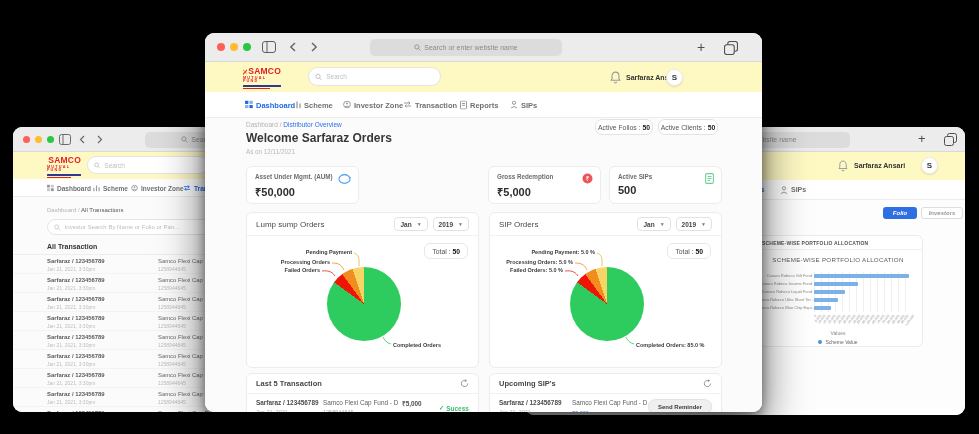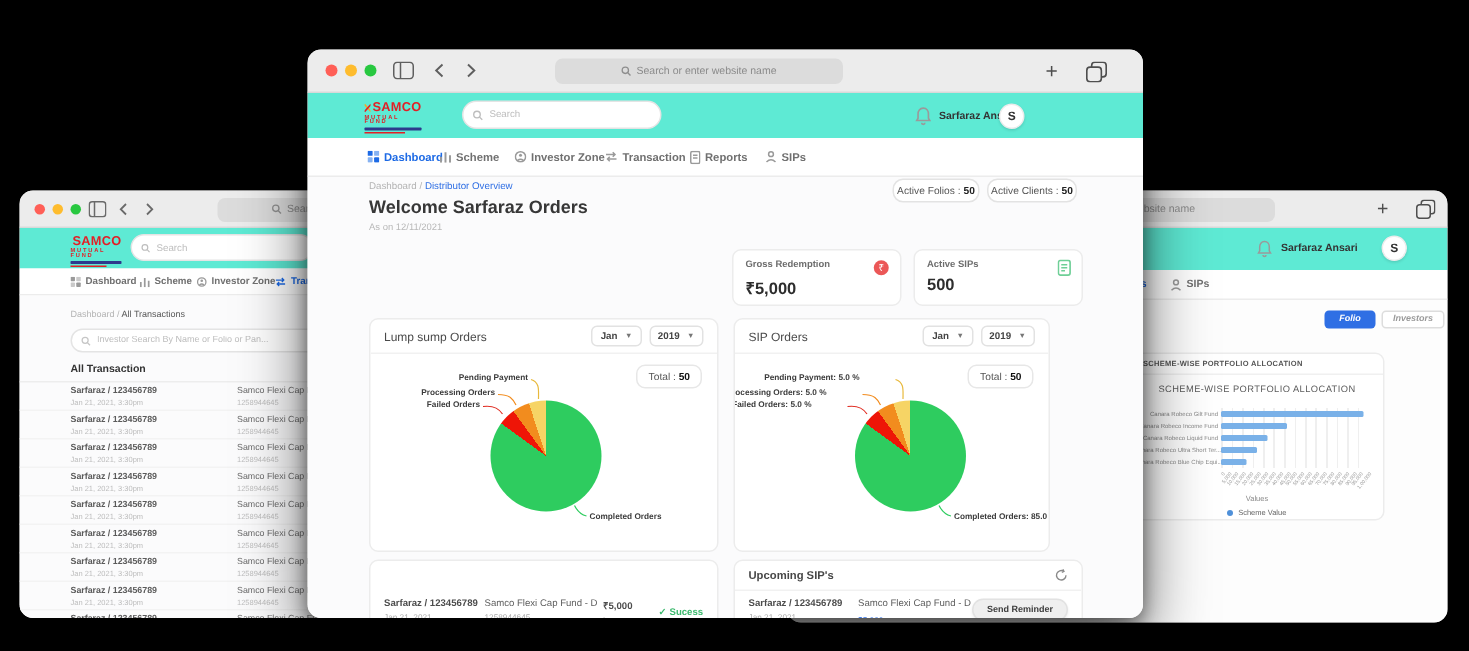--- a/index.html
+++ b/index.html
@@ -9,21 +9,21 @@
   #win-left{left:13px;top:127px;width:317px;height:285px;z-index:1}
   #win-right{left:525px;top:127px;width:440px;height:288px;z-index:1}
   #win-main{left:205px;top:33px;width:557px;height:379px;z-index:5}
   .chrome{position:absolute;left:0;top:0;right:0;background:#ececec;border-bottom:1px solid #d9d9d9}
   .lights{position:absolute;display:flex;gap:5px}
   .light{width:8px;height:8px;border-radius:50%}
   .light.sm{width:7px;height:7px}
   .l-red{background:#ff5f57}.l-yel{background:#febc2e}.l-grn{background:#28c840}
   .urlbar{position:absolute;background:#dcdcdc;border-radius:5px;color:#8b8b8b;font-size:7px;display:flex;align-items:center;justify-content:center;gap:3px;white-space:nowrap;overflow:hidden}
   .chromeicon{position:absolute;color:#5a5a5a}
-  .appheader{position:absolute;left:0;right:0;background:#5eead4}
+  .appheader{position:absolute;left:0;right:0;background:#fef9c3}
   .logo{position:absolute;display:flex;flex-direction:column;line-height:1}
   .logo .l1{display:flex;align-items:flex-end;gap:1px}
   .logo .l1 .nm{color:#e31e25;font-weight:800;font-size:8.5px;letter-spacing:.2px}
   .logo .l2{color:#e31e25;font-size:3.8px;font-weight:700;letter-spacing:1.2px;margin-top:1px}
   .logo .bar{height:2.4px;background:#2d3a8c;margin-top:1px;border-radius:.5px}
   .logo .bar2{height:1px;background:#e31e25;width:70%;margin-top:.6px}
   .inputwrap{position:absolute;border:1px solid #e4e4e4;border-radius:12px;background:#fff;display:flex;align-items:center;padding:0 6px;gap:4px}
   .inputwrap input{border:0;outline:0;width:100%;font-size:6.5px;color:#555;font-family:"Liberation Sans",sans-serif;background:transparent}
   .inputwrap input::placeholder{color:#bdbdbd}
   .bell{position:absolute}
@@ -544,20 +544,29 @@
       <span>Active Folios :</span>
         <b>50</b>
     </div>
     <div class="pill" style="left:453px;top:1px;width:60px;height:16px">
       <span>Active Clients :</span>
         <b>50</b>
     </div>
     <div class="welcome" style="left:41px;top:13px">Welcome Sarfaraz Orders</div>
     <div class="ason" style="left:41px;top:30px">As on 12/11/2021</div>
 
+    <div class="card" style="left:41px;top:48px">
+      <div class="clabel">Asset Under Mgmt. (AUM)</div>
+      <div class="cvalue">₹50,000</div>
+      <svg class="cicon" width="13" height="11" viewBox="0 0 13 11">
+          <ellipse cx="6.5" cy="6" rx="5.5" ry="4.3" fill="none" stroke="#57a7f2" stroke-width="1.2"></ellipse>
+          <path d="M4.5 2 Q6.5 .6 8.5 2" fill="none" stroke="#57a7f2" stroke-width="1.2"></path>
+          <line x1="11.6" y1="5" x2="12.8" y2="4.2" stroke="#57a7f2"></line>
+        </svg>
+    </div>
     <div class="card" style="left:283px;top:48px">
       <div class="clabel">Gross Redemption</div>
       <div class="cvalue">₹5,000</div>
       <svg class="cicon" width="11" height="11" viewBox="0 0 11 11">
           <circle cx="5.5" cy="5.5" r="5" fill="#eb5757"></circle>
           <text x="5.5" y="7.8" font-size="6.5" fill="#fff" text-anchor="middle" font-family="Liberation Sans">₹</text>
         </svg>
     </div>
     <div class="card" style="left:404px;top:48px">
       <div class="clabel">Active SIPs</div>
@@ -590,21 +599,21 @@
           <path d="M85 27 C93 27 95 30 97 34" fill="none" stroke="#f28c1e" stroke-width=".8"></path>
           <path d="M75 35 C83 34 86 37 88 40" fill="none" stroke="#e02b20" stroke-width=".8"></path>
           <path d="M144 108 C140 107 138 105 136 101" fill="none" stroke="#2ecc5f" stroke-width=".8"></path>
         </svg>
         <div class="plabel" style="right:126px;top:13px">Pending Payment</div>
         <div class="plabel" style="right:148px;top:23px">Processing Orders</div>
         <div class="plabel" style="right:158px;top:31px">Failed Orders</div>
         <div class="plabel" style="left:146px;top:106px">Completed Orders</div>
       </div>
     </div>
-    <div class="panel" style="left:284px;top:94px;width:211px;height:156px">
+    <div class="panel" style="left:284px;top:94px;width:233px;height:156px">
       <div class="phead">
         <div class="ptitle">SIP Orders</div>
         <div class="sel">
             <span>Jan</span>
             <span class="car">▼</span>
           </div>
         <div class="sel">
             <span>2019</span>
             <span class="car">▼</span>
           </div>
@@ -619,20 +628,27 @@
           <path d="M144 108 C140 107 138 105 136 101" fill="none" stroke="#2ecc5f" stroke-width=".8"></path>
         </svg>
         <div class="plabel" style="right:126px;top:13px">Pending Payment: 5.0 %</div>
         <div class="plabel" style="right:148px;top:23px">Processing Orders: 5.0 %</div>
         <div class="plabel" style="right:158px;top:31px">Failed Orders: 5.0 %</div>
         <div class="plabel" style="left:146px;top:106px">Completed Orders: 85.0 %</div>
       </div>
     </div>
 
     <div class="panel" style="left:41px;top:255px;width:233px;height:56px">
+      <div class="phead2">
+        <div class="ptitle">Last 5 Transaction</div>
+        <svg width="9" height="9" viewBox="0 0 10 10">
+            <path d="M8.5 5 A3.5 3.5 0 1 1 6.8 2" fill="none" stroke="#8a8a8a"></path>
+            <path d="M6.2 .6 L7 2.2 L5.4 2.8" fill="none" stroke="#8a8a8a"></path>
+          </svg>
+      </div>
       <div class="trow">
         <div class="tc" style="left:9px;top:5px">
           <div class="tmain">Sarfaraz / 123456789</div>
           <div class="tsub">Jan 21, 2021</div>
         </div>
         <div class="tc" style="left:76px;top:5px">
           <div class="tmain" style="font-weight:400;color:#5e5e5e">Samco Flexi Cap Fund - D</div>
           <div class="tsub">1258944645</div>
         </div>
         <div class="tc" style="left:155px;top:5px">

